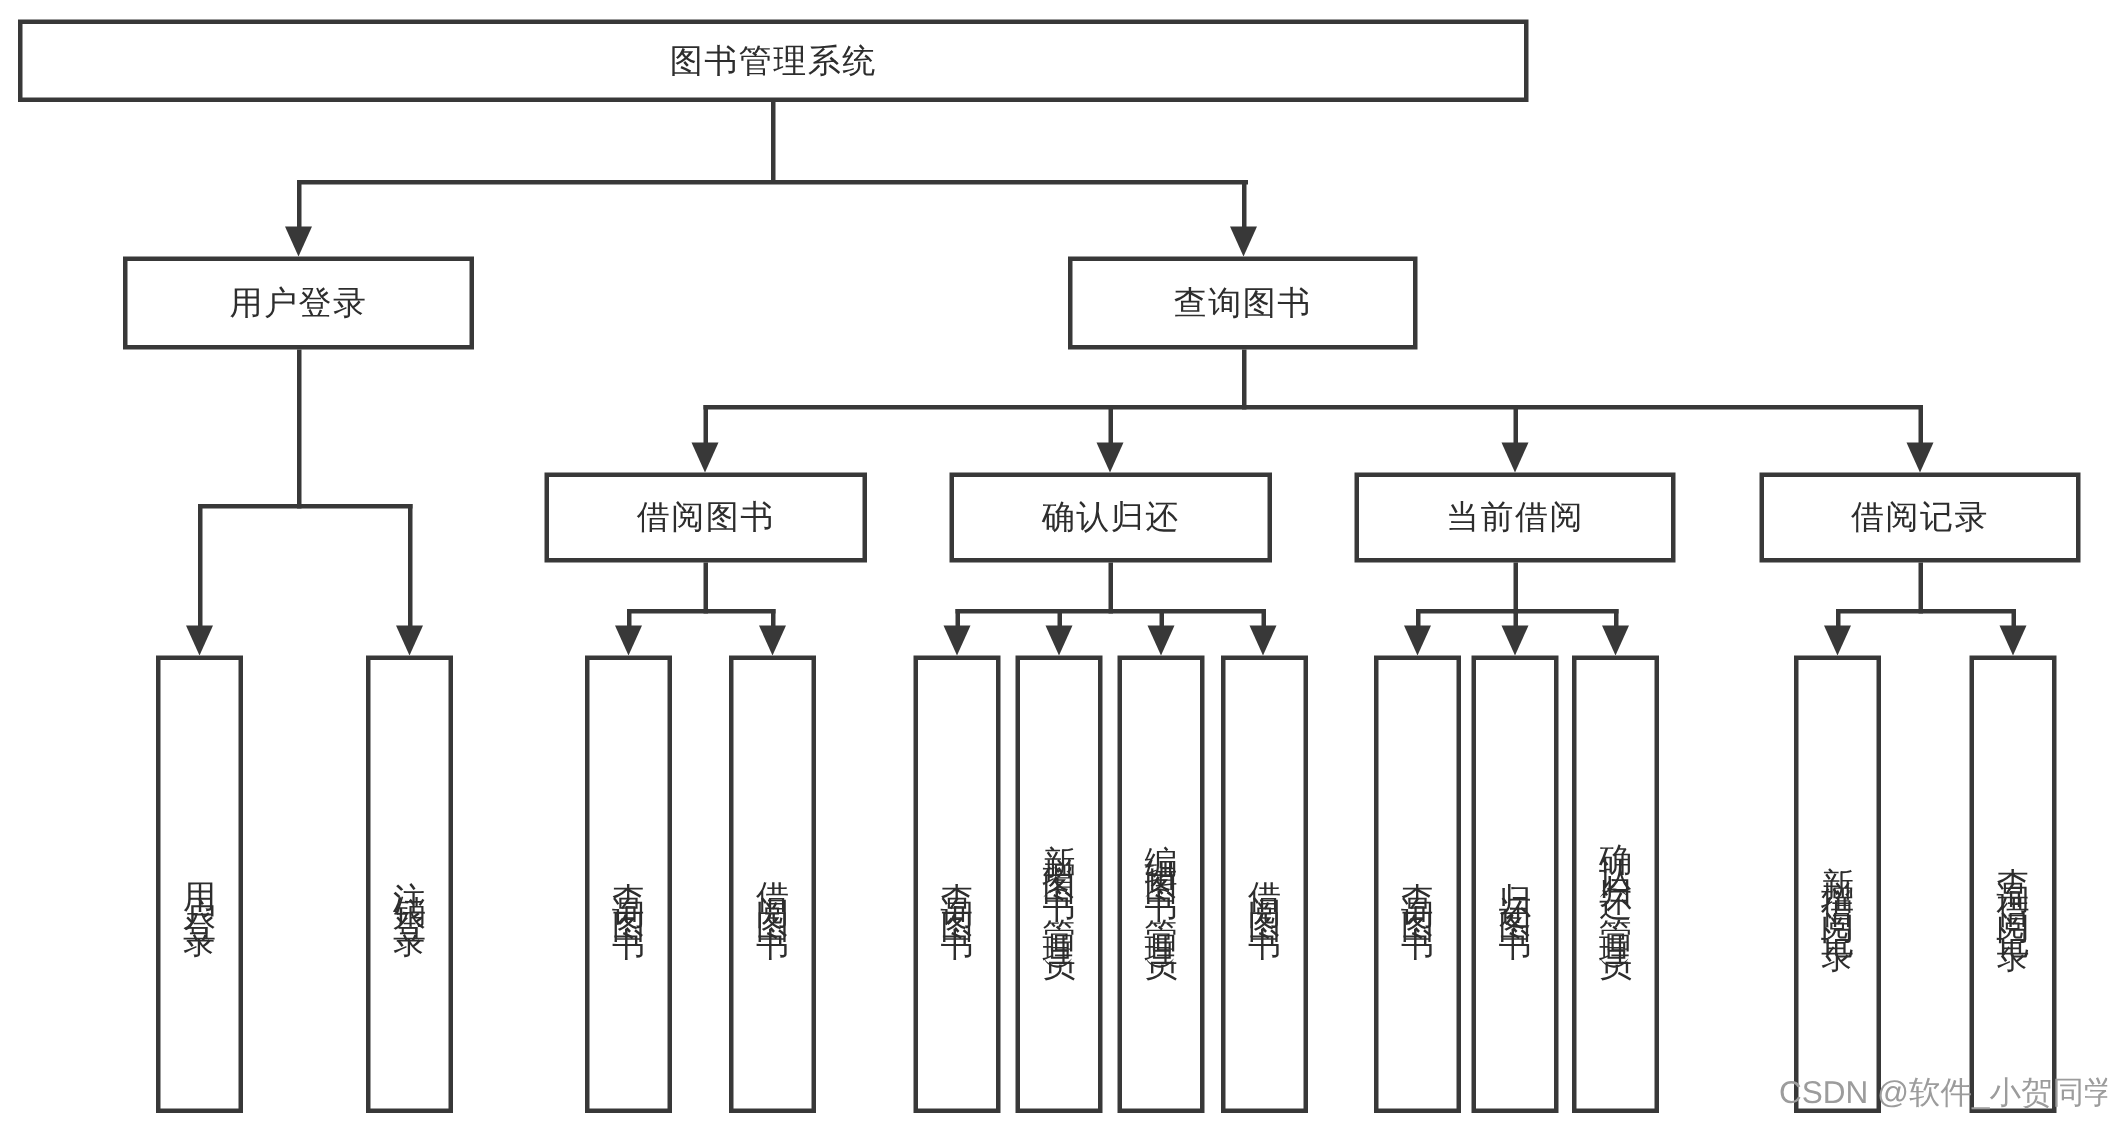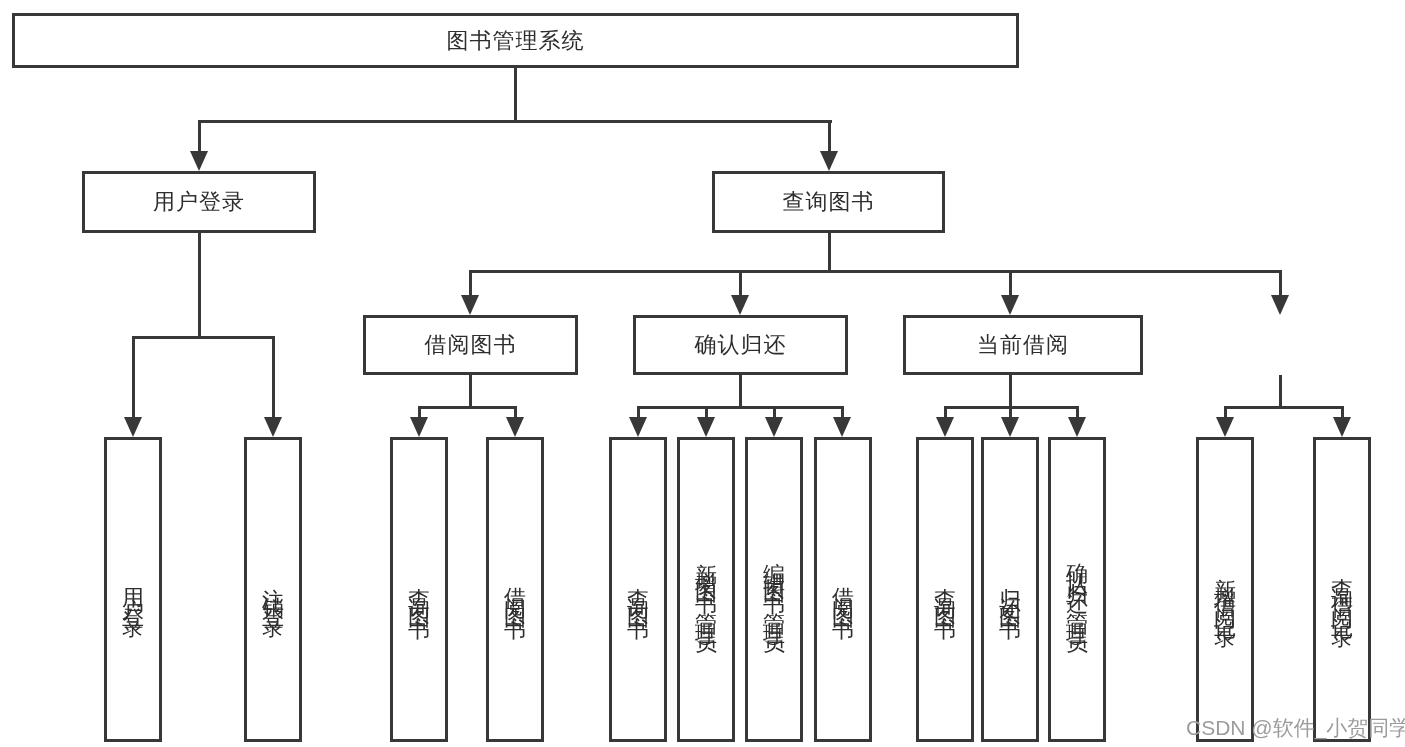--- a/index.html
+++ b/index.html
@@ -105,22 +105,25 @@
   <div class="arrow" style="left:1001px;top:295px"></div>
   <div class="line" style="left:1279px;top:270px;width:3px;height:29px"></div>
   <div class="arrow" style="left:1271px;top:295px"></div>
 
   <div class="box" style="left:363px;top:315px;width:215px;height:60px">
     <span class="hlabel">借阅图书</span>
   </div>
   <div class="box" style="left:633px;top:315px;width:215px;height:60px">
     <span class="hlabel">确认归还</span>
   </div>
-  <div class="box" style="left:903px;top:315px;width:240px;height:60px">
+  <div class="box" style="left:903px;top:315px;width:214px;height:60px">
     <span class="hlabel">当前借阅</span>
+  </div>
+  <div class="box" style="left:1173px;top:315px;width:214px;height:60px">
+    <span class="hlabel">借阅记录</span>
   </div>
 
   <div class="line" style="left:469px;top:375px;width:3px;height:34px"></div>
   <div class="line" style="left:418px;top:406px;width:99px;height:3px"></div>
   <div class="line" style="left:418px;top:406px;width:3px;height:15px"></div>
   <div class="arrow" style="left:410px;top:417px"></div>
   <div class="line" style="left:514px;top:406px;width:3px;height:15px"></div>
   <div class="arrow" style="left:506px;top:417px"></div>
 
   <div class="line" style="left:739px;top:375px;width:3px;height:34px"></div>

